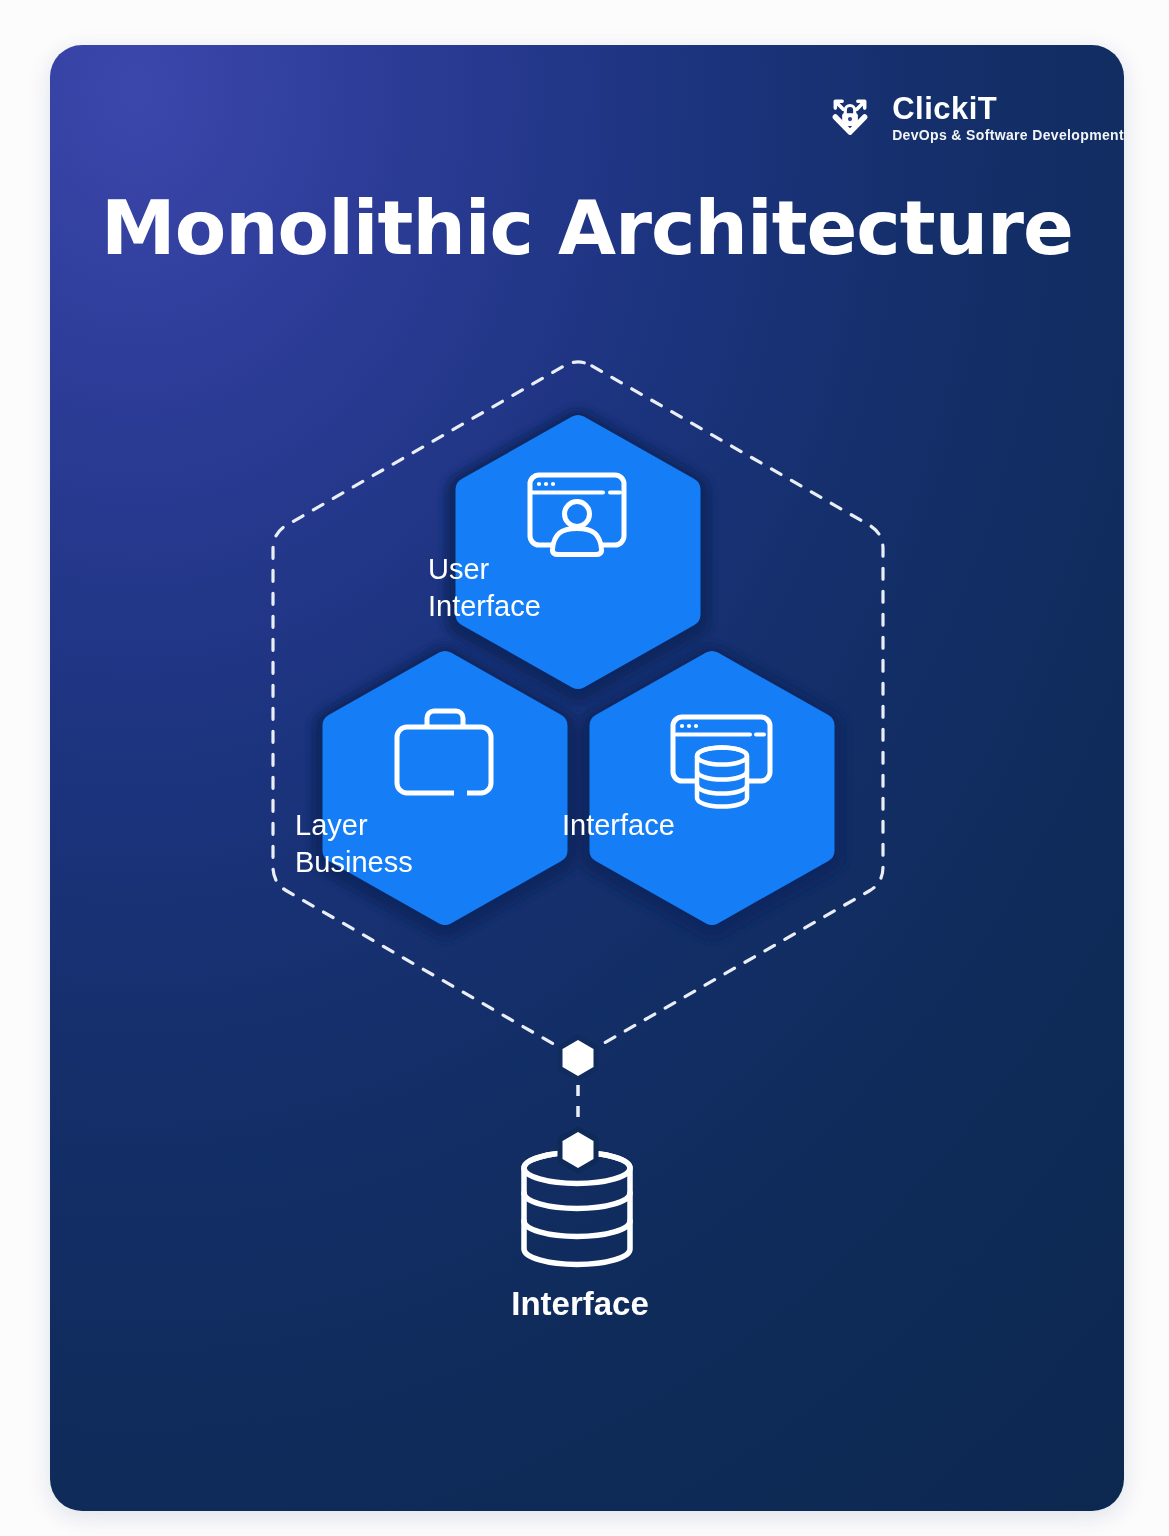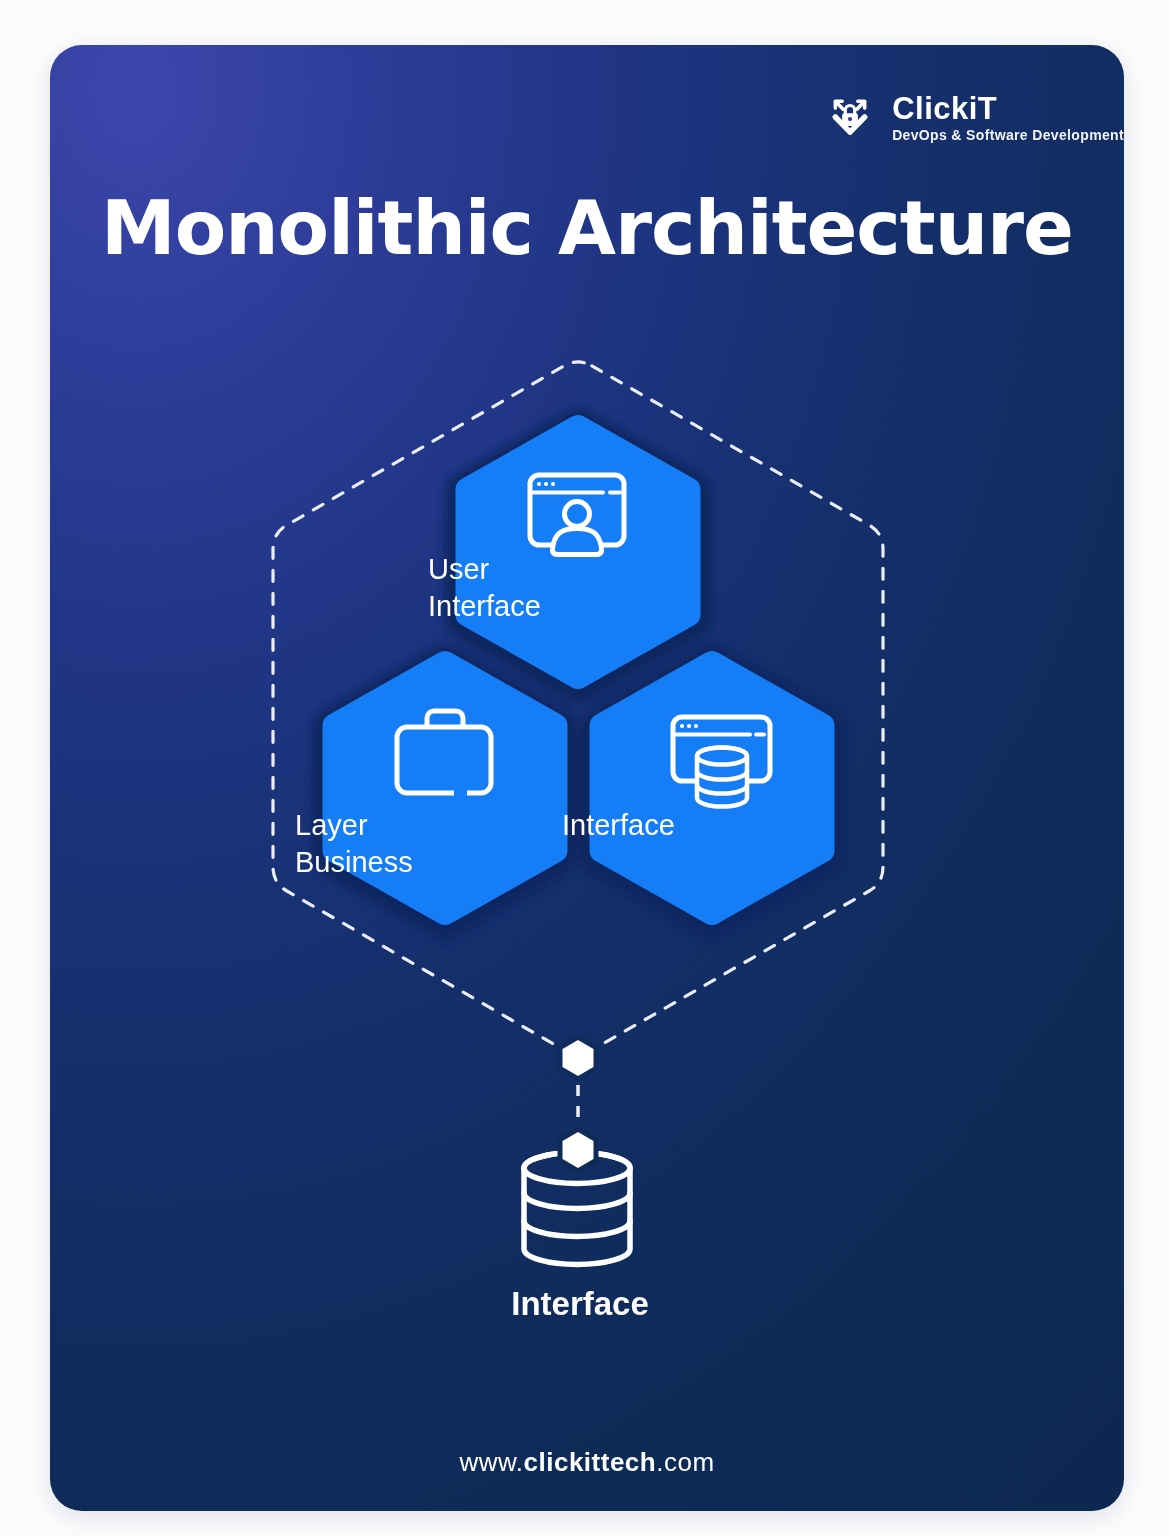--- a/index.html
+++ b/index.html
@@ -147,18 +147,15 @@
     <div class="node-label" id="lbl-bl">
       <span>Layer</span>
       <span>Business</span>
     </div>
     <div class="node-label" id="lbl-di">
       <span>Interface</span>
     </div>
 
     <div class="db-label">Interface</div>
 
-    <div class="footer-url">
-      <span>www.</span><b>clickittech</b><span>.com</span>
-    </div>
 
   </div>
 </div>
 
 </body></html>

